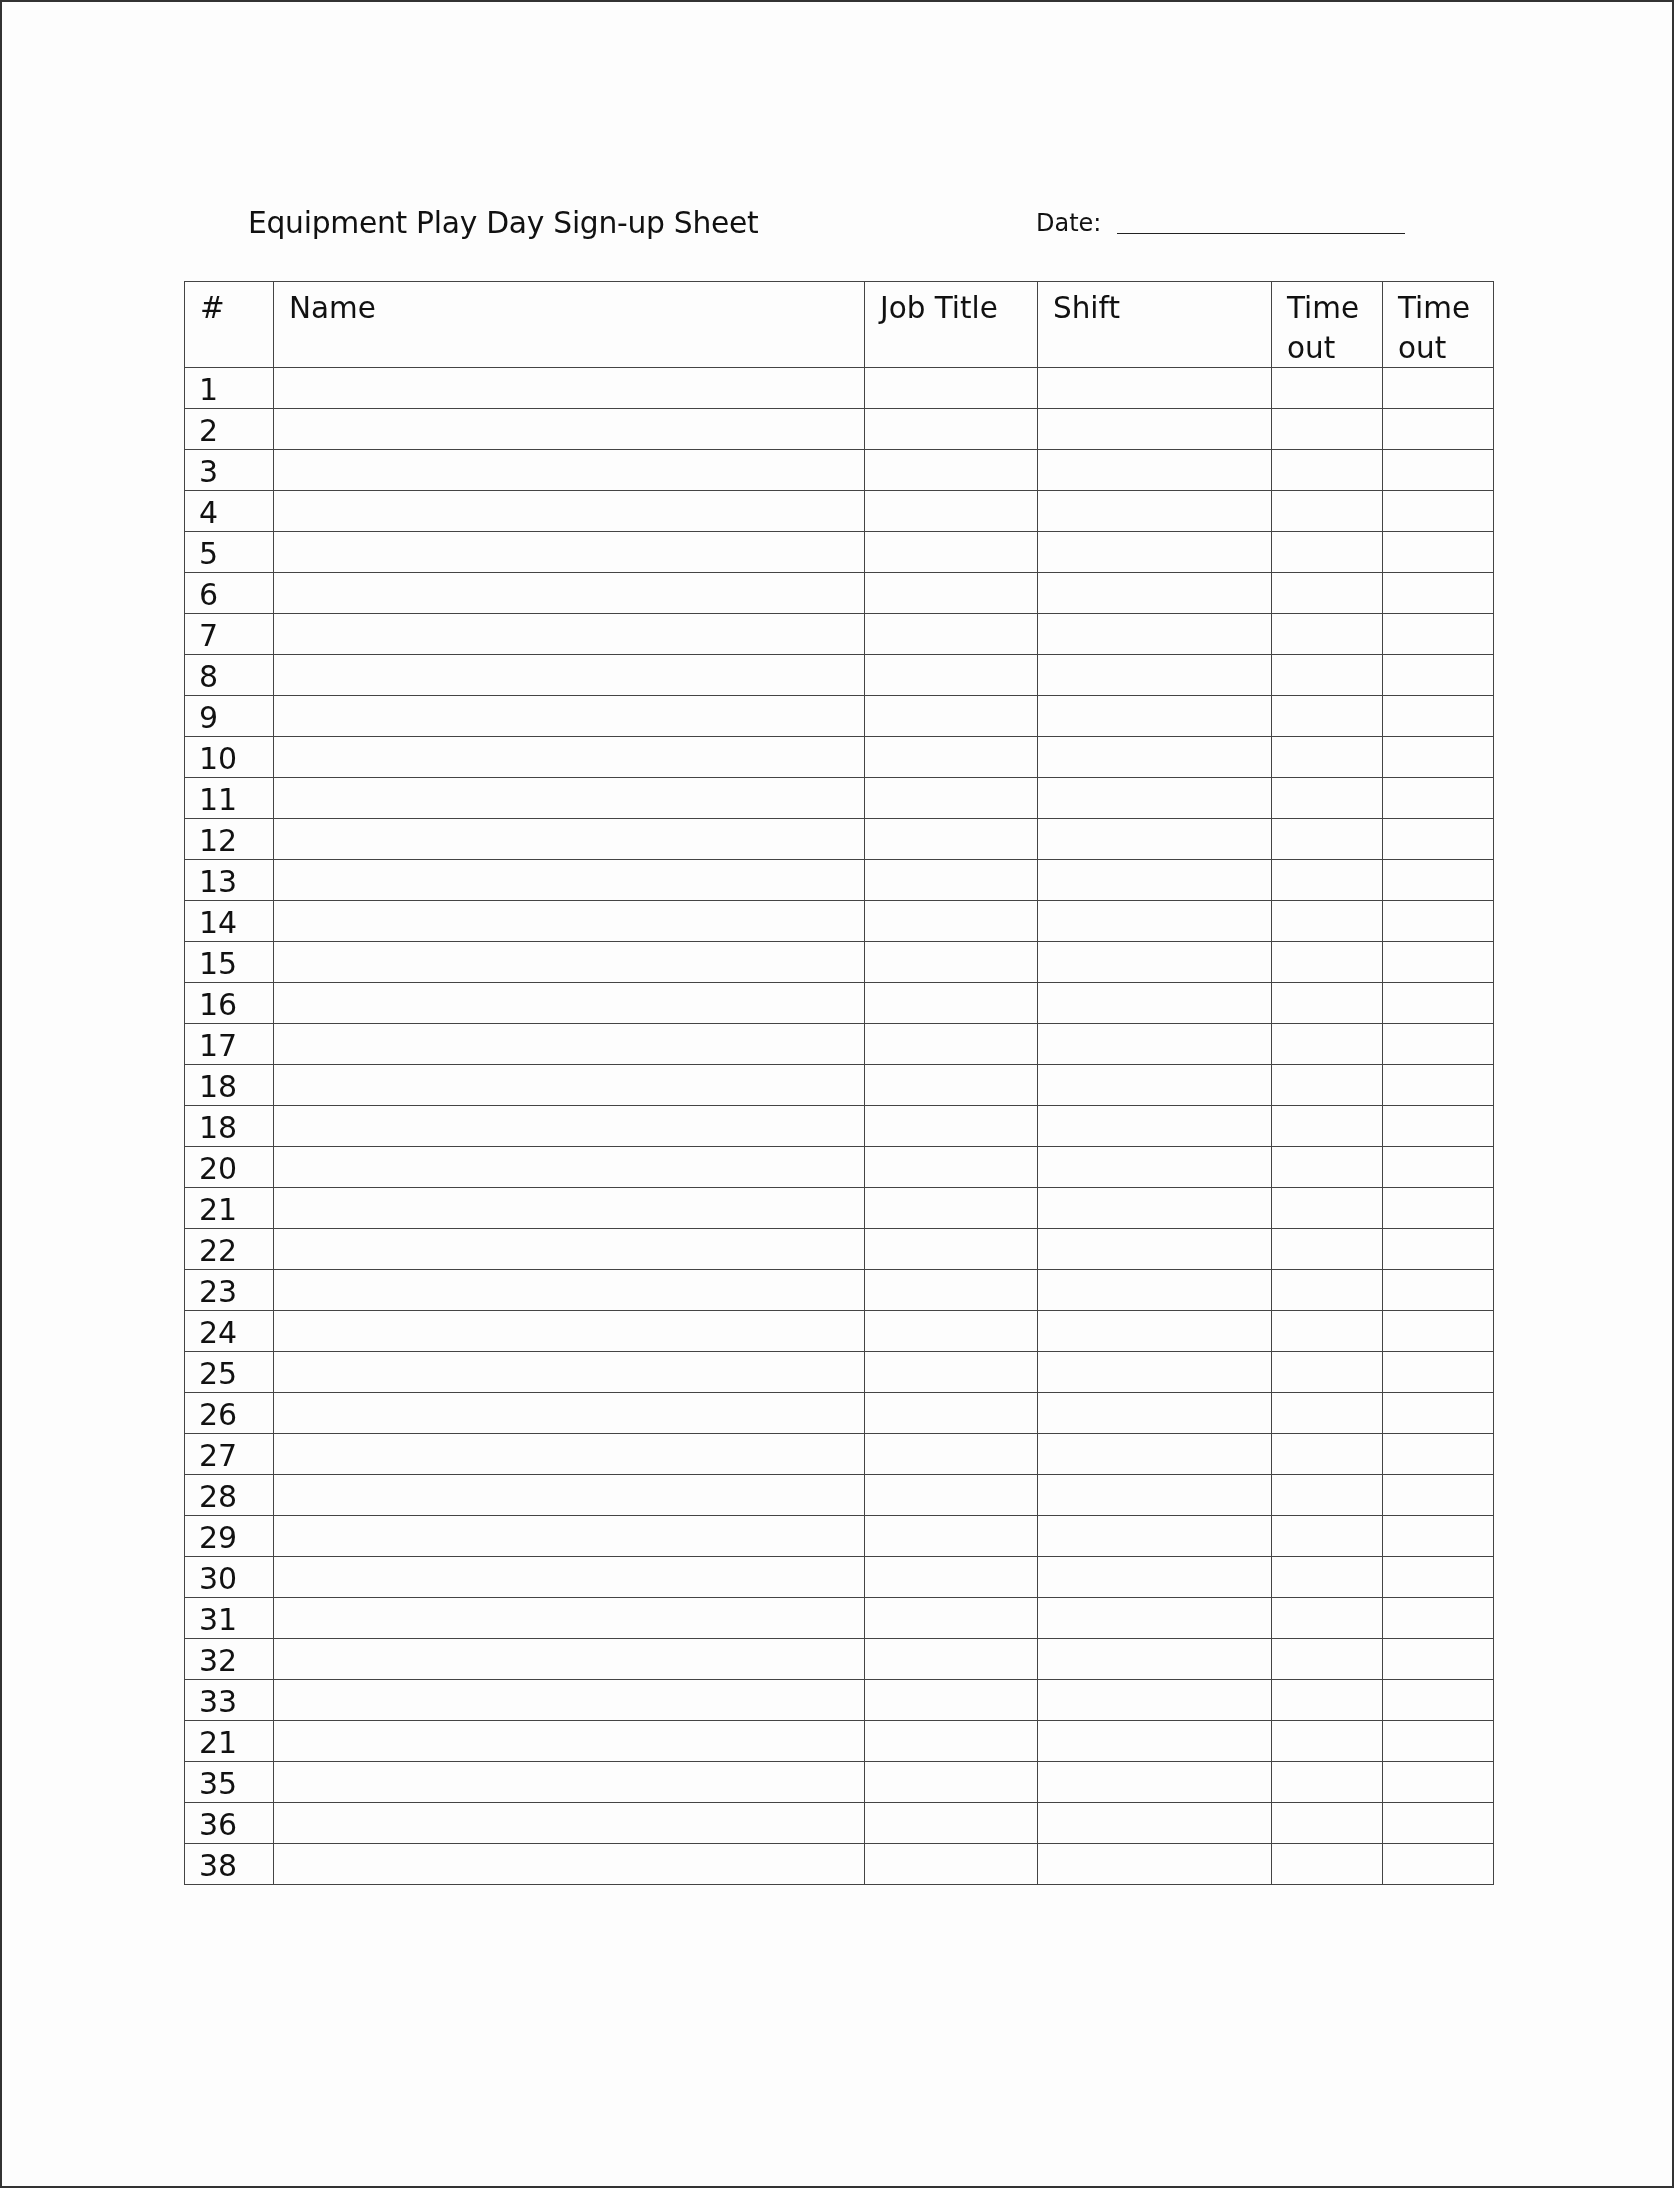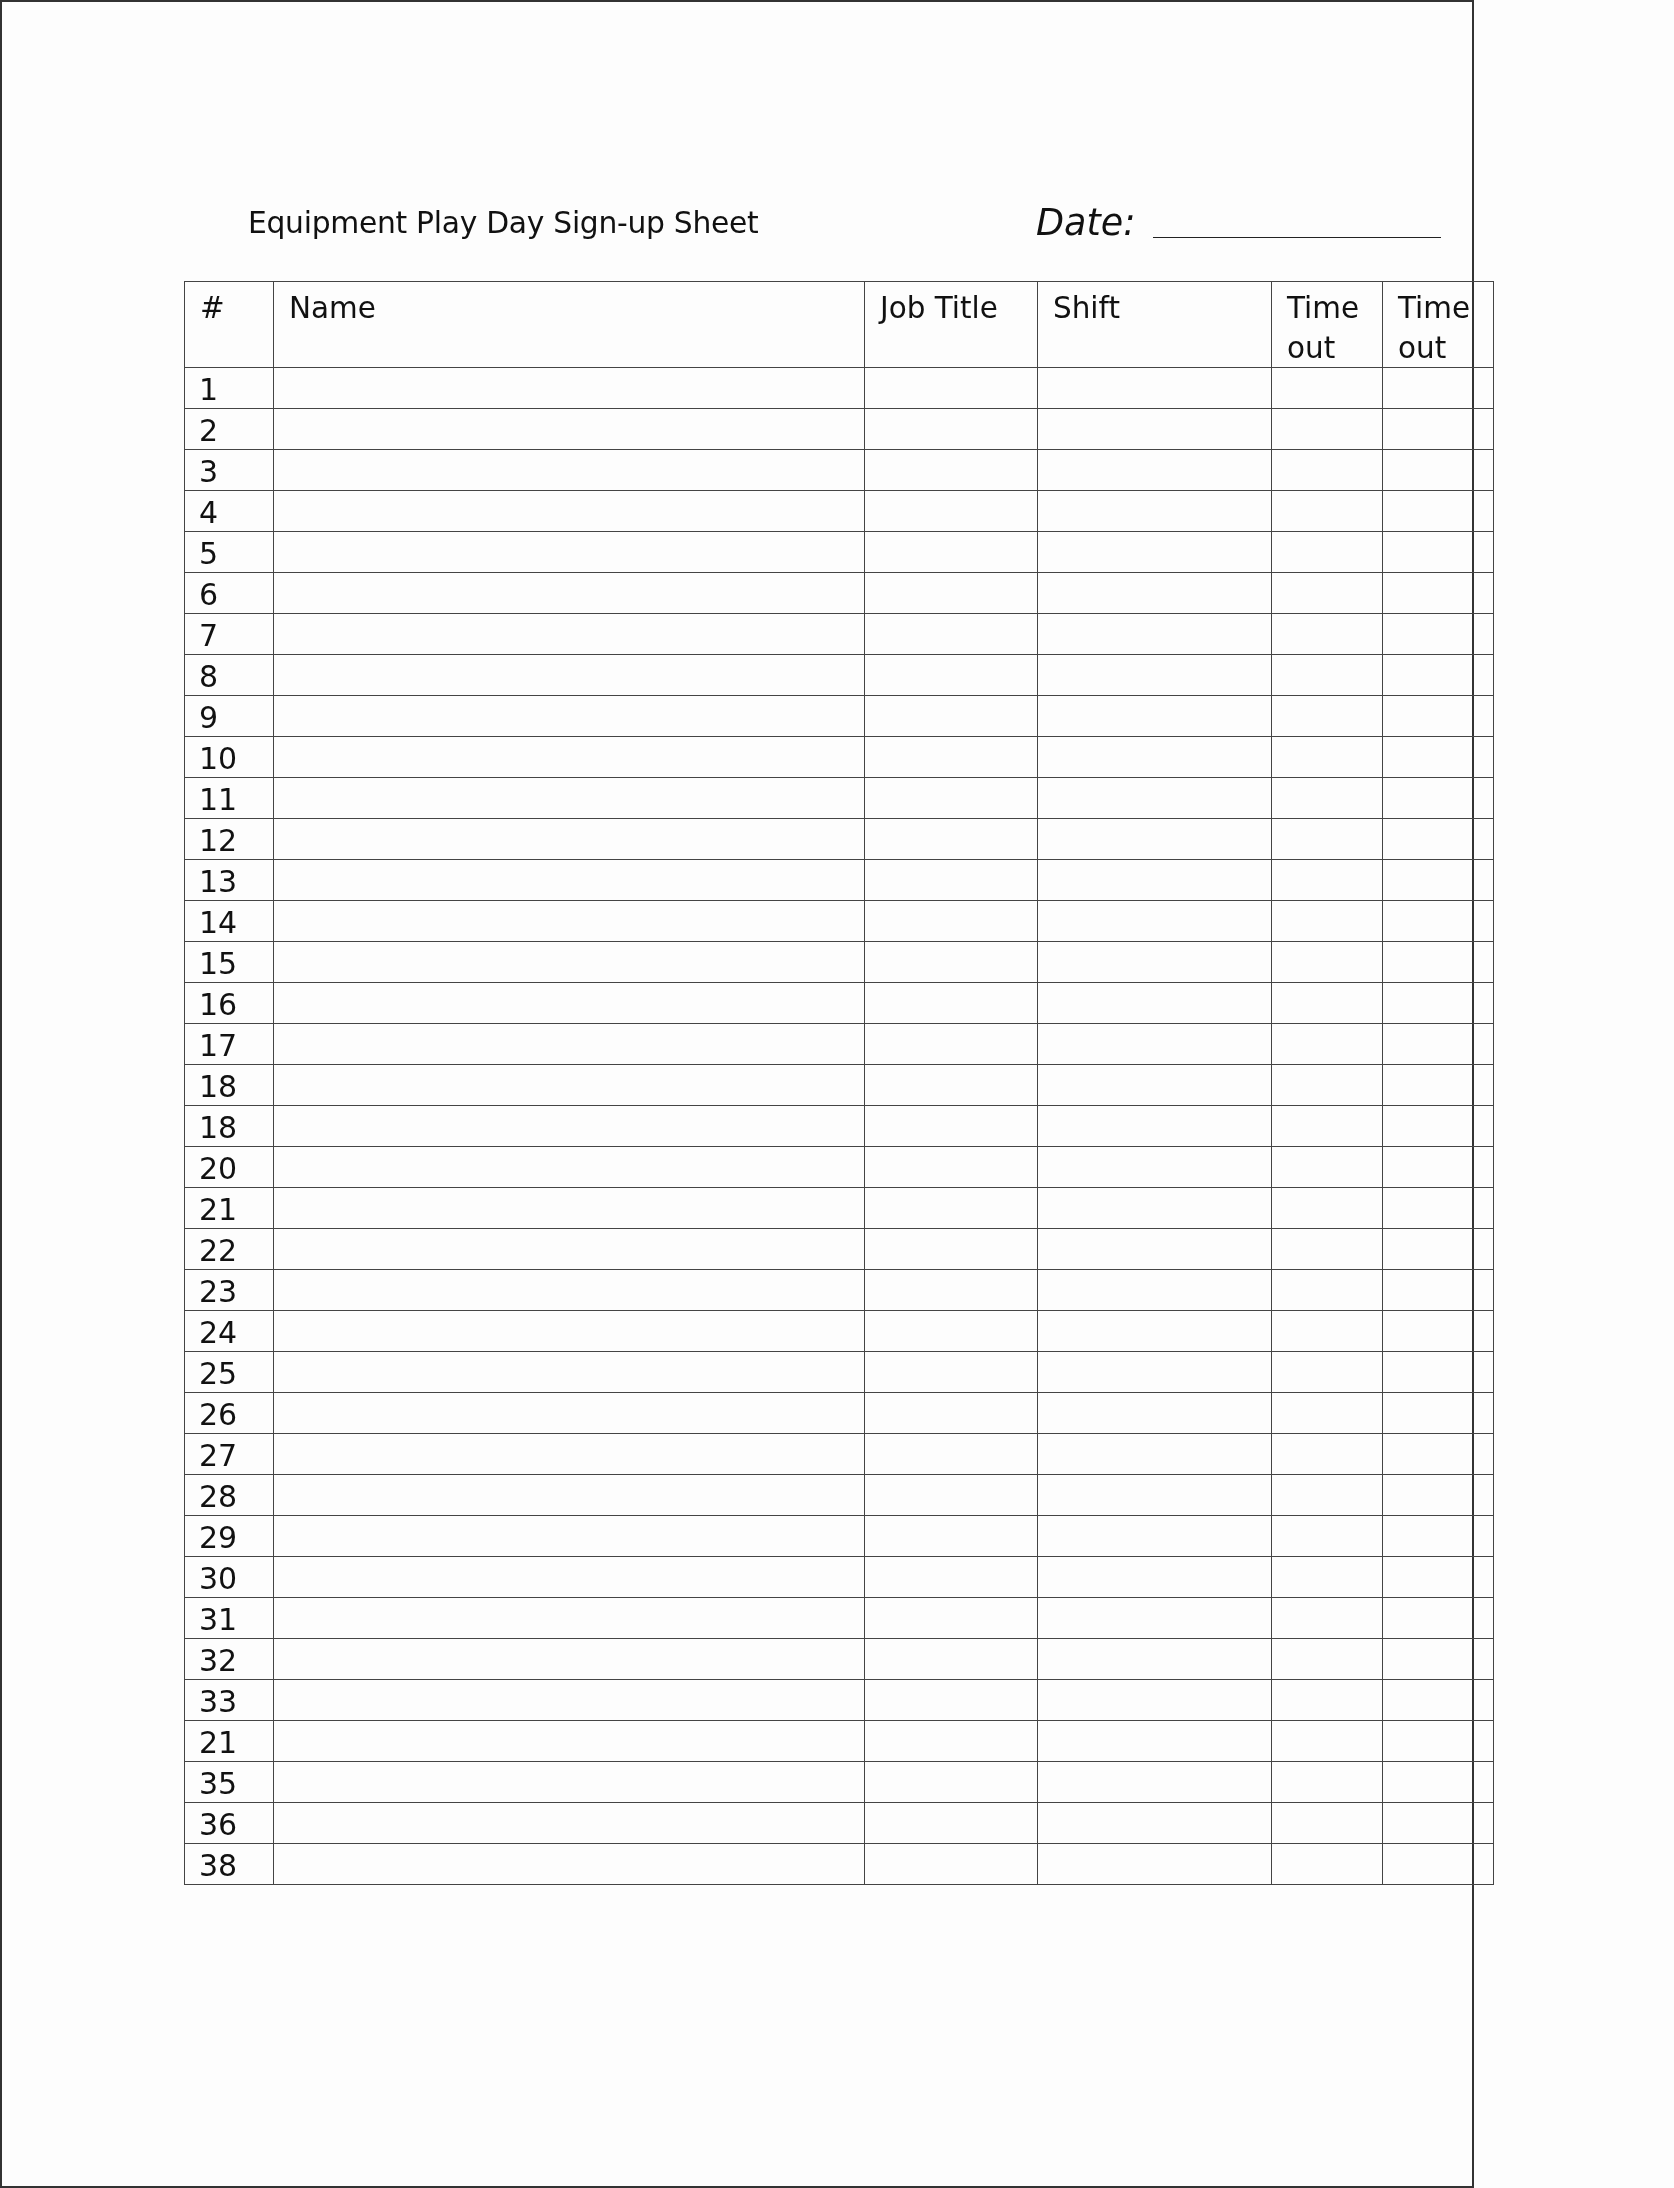--- a/index.html
+++ b/index.html
@@ -11,47 +11,46 @@
       width: 1674px;
       height: 2188px;
       position: relative;
       overflow: hidden;
       font-family: "DejaVu Sans", sans-serif;
       color: #111;
     }
     .page {
       position: absolute;
       left: 0; top: 0;
-      width: 1474px;
+      width: 1674px;
       height: 2188px;
       box-sizing: border-box;
       border: 2.8px solid #333;
       background: #fdfdfd;
     }
     .title {
       position: absolute;
       left: 246px;
       top: 198px;
       font-size: 31px;
       line-height: 45px;
       letter-spacing: -0.3px;
       white-space: nowrap;
       transform: scaleX(0.96);
       transform-origin: left center;
     }
     .date {
       position: absolute;
       left: 1034px;
       top: 198px;
-      font-size: 38px;
+      font-size: 25px;
       line-height: 45px;
       white-space: nowrap;
       display: flex;
       align-items: baseline;
-      font-style: italic;
     }
     .date-label {
       transform: scaleX(0.96);
       transform-origin: left center;
     }
     .date-line {
       display: inline-block;
       width: 288px;
       height: 0;
       border-bottom: 1.9px solid #222;

